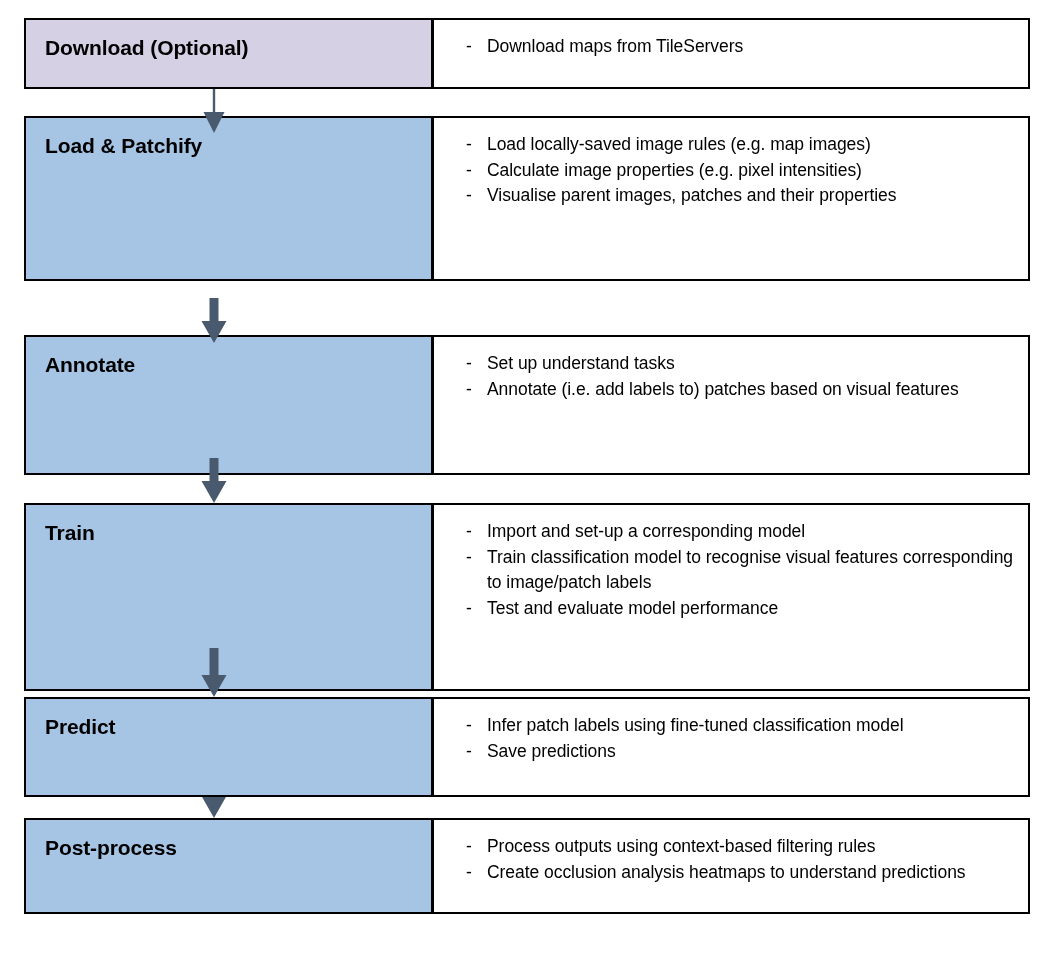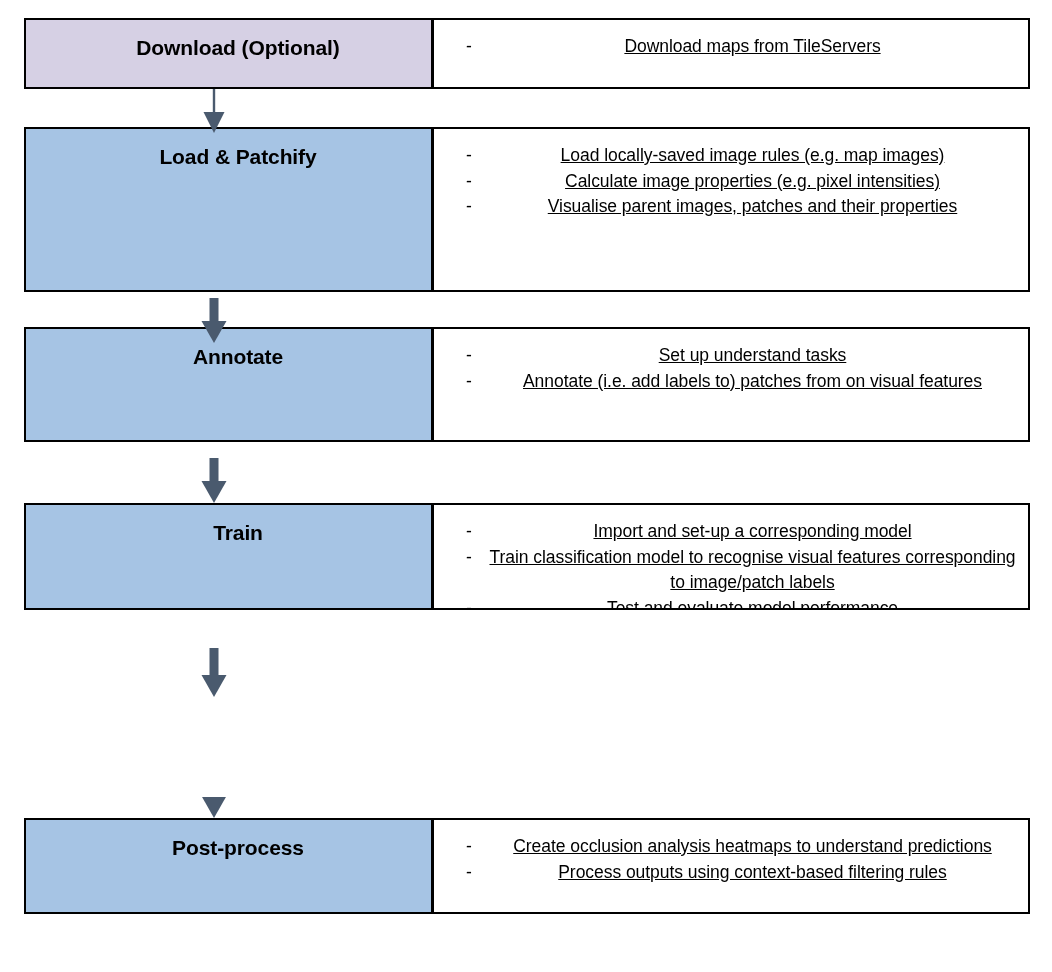--- a/index.html
+++ b/index.html
@@ -21,21 +21,20 @@
     box-sizing: border-box;
   }
 
   
   .stage {
     position: absolute;
     left: 24px;
     width: 1006px;
     display: flex;
     box-sizing: border-box;
-    text-align: center;
   }
 
   .stage-label-cell {
     width: 409px;
     flex: 0 0 409px;
     box-sizing: border-box;
     border: 2px solid #000000;
     padding: 15px 0 0 19px;
     overflow: hidden;
   }
@@ -64,21 +63,20 @@
     margin: 0;
     padding: 0;
   }
   ul.bullets li {
     position: relative;
     padding-left: 21px;
     font-size: 17.5px;
     line-height: 25.5px;
     color: #000000;
     letter-spacing: -0.05px;
-    text-decoration: underline;
   }
   ul.bullets li::before {
     content: "-";
     position: absolute;
     left: 0;
     top: 0;
   }
 
   
   .arrow {
@@ -95,63 +93,74 @@
     <div class="stage" style="top: 18px; height: 71px;">
       <div class="stage-label-cell" style="background: rgb(214, 208, 228);">
         <div class="stage-label">Download (Optional)</div>
       </div>
       <div class="stage-detail-cell">
         <ul class="bullets">
           <li>Download maps from TileServers</li>
         </ul>
       </div>
     </div>
-    <div class="stage" style="top: 127px; height: 165px;">
+    <div class="stage" style="top: 116px; height: 165px;">
       <div class="stage-label-cell" style="background: rgb(166, 196, 228);">
         <div class="stage-label">Load &amp; Patchify</div>
       </div>
       <div class="stage-detail-cell">
         <ul class="bullets">
           <li>Load locally-saved image rules (e.g. map images)</li>
           <li>Calculate image properties (e.g. pixel intensities)</li>
           <li>Visualise parent images, patches and their properties</li>
         </ul>
       </div>
     </div>
-    <div class="stage" style="top: 327px; height: 115px;">
+    <div class="stage" style="top: 335px; height: 140px;">
       <div class="stage-label-cell" style="background: rgb(166, 196, 228);">
         <div class="stage-label">Annotate</div>
       </div>
       <div class="stage-detail-cell">
         <ul class="bullets">
           <li>Set up understand tasks</li>
-          <li>Annotate (i.e. add labels to) patches from on visual features</li>
+          <li>Annotate (i.e. add labels to) patches based on visual features</li>
         </ul>
       </div>
     </div>
-    <div class="stage" style="top: 503px; height: 107px;">
+    <div class="stage" style="top: 503px; height: 188px;">
       <div class="stage-label-cell" style="background: rgb(166, 196, 228);">
         <div class="stage-label">Train</div>
       </div>
       <div class="stage-detail-cell">
         <ul class="bullets">
           <li>Import and set-up a corresponding model</li>
           <li>Train classification model to recognise visual features corresponding to image/patch labels</li>
           <li>Test and evaluate model performance</li>
         </ul>
       </div>
     </div>
+    <div class="stage" style="top: 697px; height: 100px;">
+      <div class="stage-label-cell" style="background: rgb(166, 196, 228);">
+        <div class="stage-label">Predict</div>
+      </div>
+      <div class="stage-detail-cell">
+        <ul class="bullets">
+          <li>Infer patch labels using fine-tuned classification model</li>
+          <li>Save predictions</li>
+        </ul>
+      </div>
+    </div>
     <div class="stage" style="top: 818px; height: 96px;">
       <div class="stage-label-cell" style="background: rgb(166, 196, 228);">
         <div class="stage-label">Post-process</div>
       </div>
       <div class="stage-detail-cell">
         <ul class="bullets">
+          <li>Process outputs using context-based filtering rules</li>
           <li>Create occlusion analysis heatmaps to understand predictions</li>
-          <li>Process outputs using context-based filtering rules</li>
         </ul>
       </div>
     </div>
     <svg class="arrow" width="1052" height="44" style="top: 89px;">
       <rect x="212.8" y="0" width="2.4" height="23" fill="#4a5a6e"></rect>
       <polygon points="203.5,23 224.5,23 214,44" fill="#4a5a6e"></polygon>
     </svg>
     <svg class="arrow" width="1052" height="45" style="top: 298px;">
       <rect x="209.5" y="0" width="9" height="23" fill="#4a5a6e"></rect>
       <polygon points="201.5,23 226.5,23 214,45" fill="#4a5a6e"></polygon>

